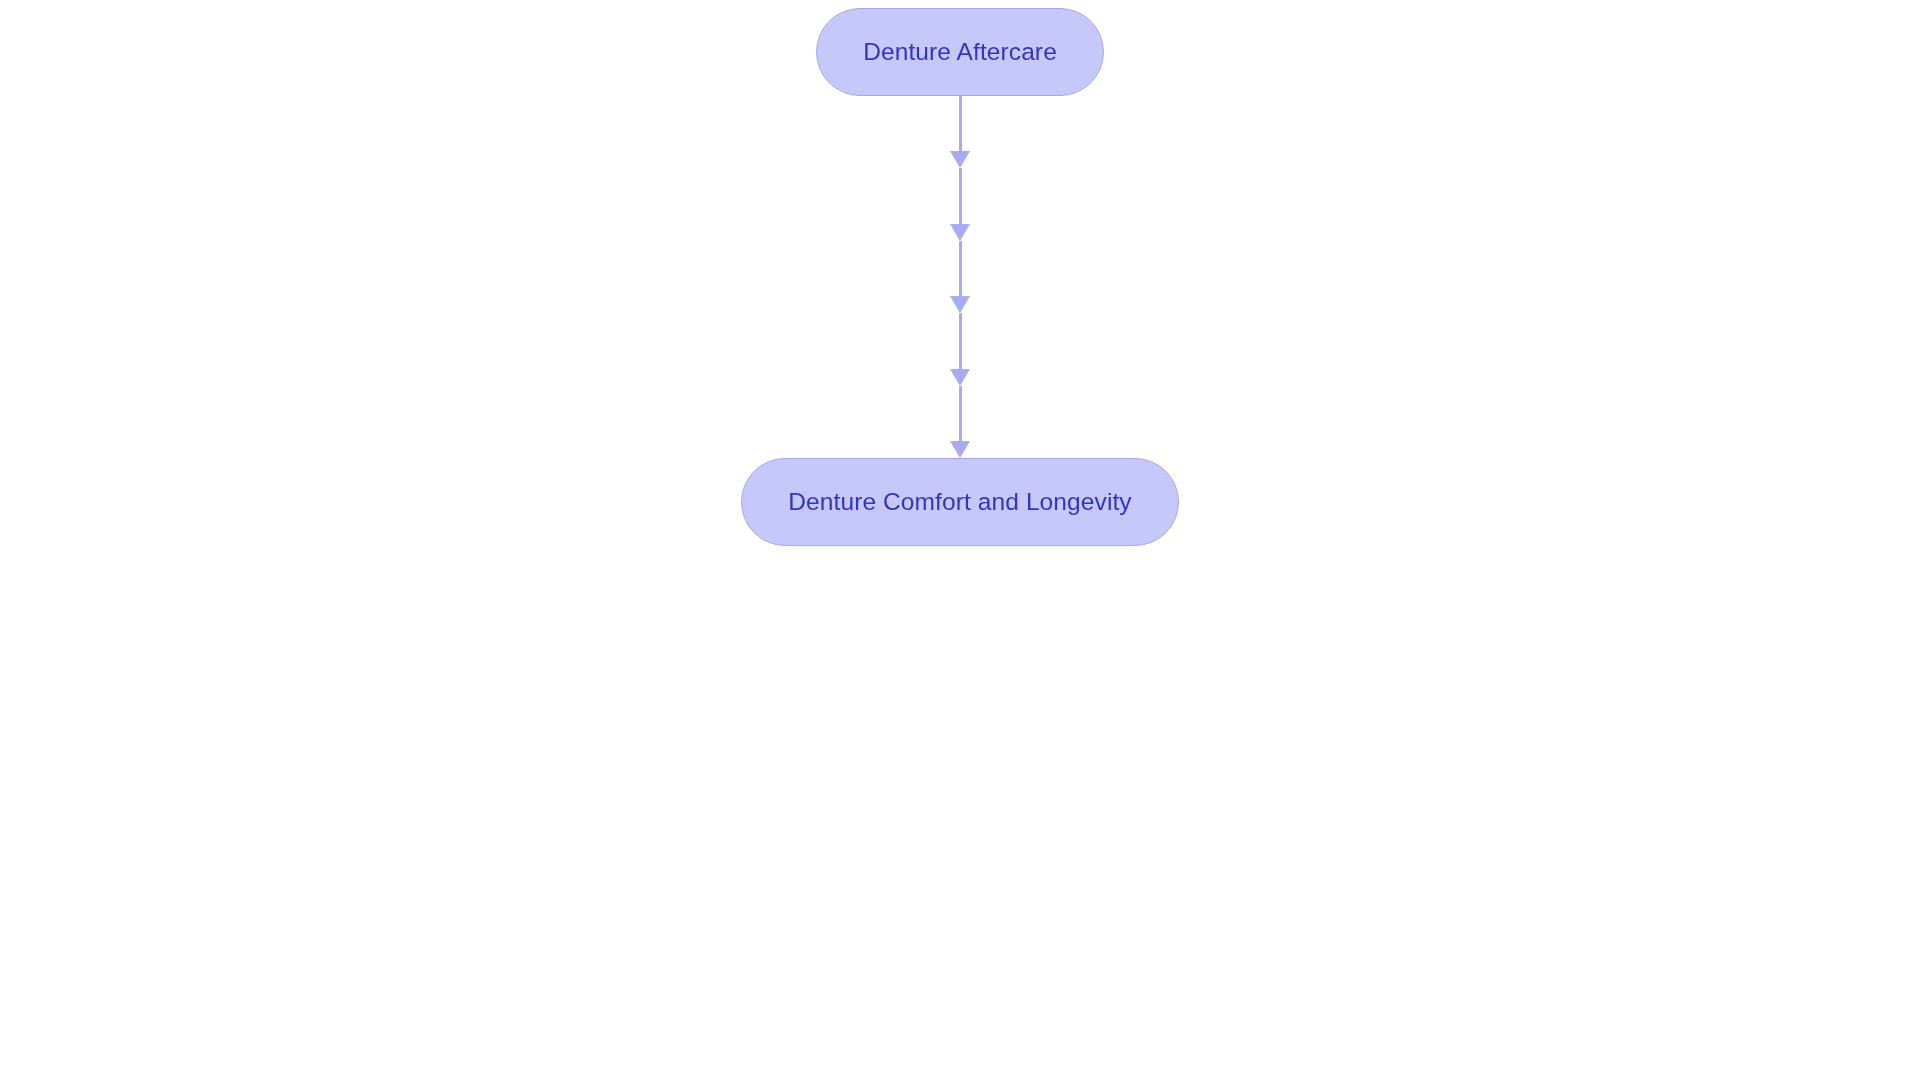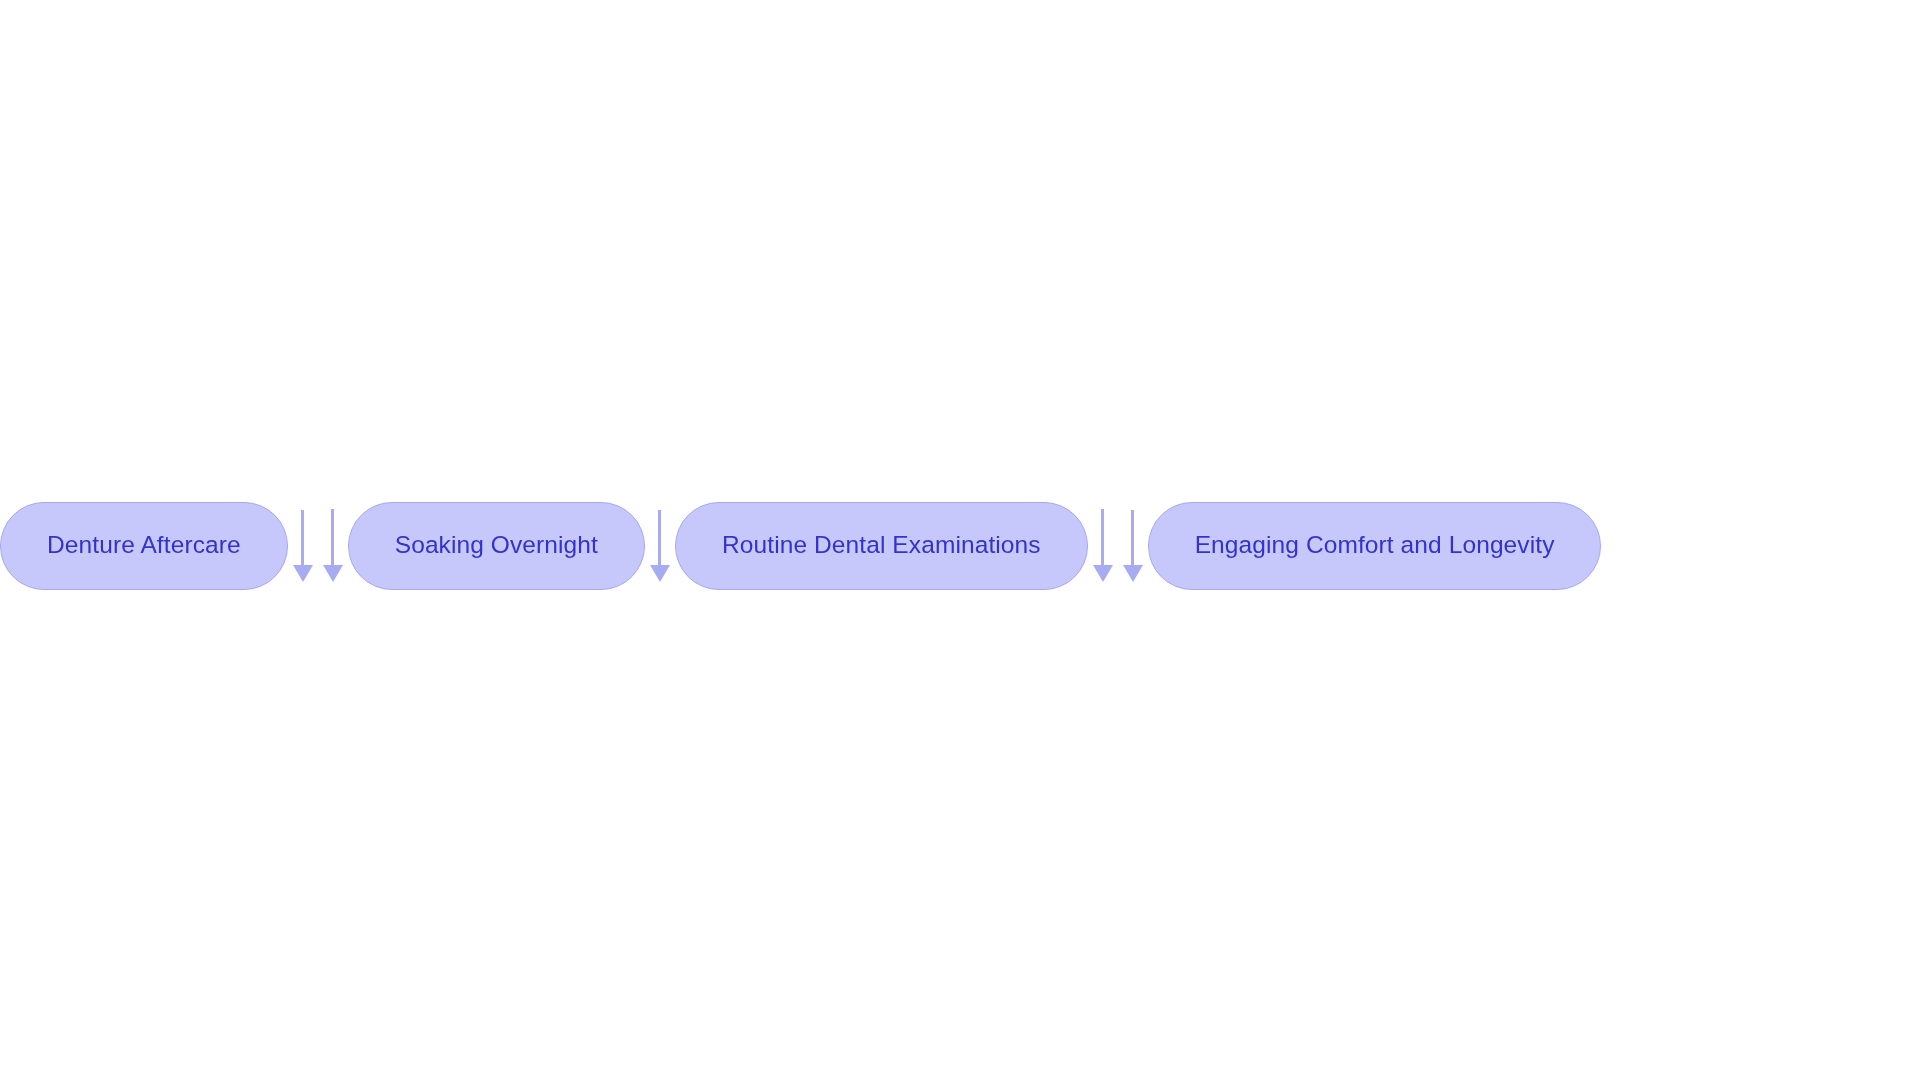--- a/index.html
+++ b/index.html
@@ -23,21 +23,21 @@
   }
 
   
   .flow-column {
     position: absolute;
     left: 0;
     top: 0;
     width: 1920px;
     height: 1083px;
     display: flex;
-    flex-direction: row;
+    flex-direction: column;
     align-items: center;
     justify-content: flex-start;
     padding-top: 8px;
     box-sizing: border-box;
   }
 
   
   .node {
     position: relative;
     display: flex;
@@ -110,42 +110,36 @@
       <div class="connector-line"></div>
       <div class="connector-arrowhead"></div>
     </div>
 
 
     <div class="connector gap-2">
       <div class="connector-line"></div>
       <div class="connector-arrowhead"></div>
     </div>
 
-    <div class="node">
-      <span class="node-label">Soaking Overnight</span>
-    </div>
 
     <div class="connector gap-3">
       <div class="connector-line"></div>
       <div class="connector-arrowhead"></div>
     </div>
 
-    <div class="node">
-      <span class="node-label">Routine Dental Examinations</span>
-    </div>
 
     <div class="connector gap-4">
       <div class="connector-line"></div>
       <div class="connector-arrowhead"></div>
     </div>
 
 
     <div class="connector gap-5">
       <div class="connector-line"></div>
       <div class="connector-arrowhead"></div>
     </div>
 
     <div class="node">
-      <span class="node-label">Engaging Comfort and Longevity</span>
+      <span class="node-label">Denture Comfort and Longevity</span>
     </div>
 
   </div>
 </div>
 
 </body></html>

